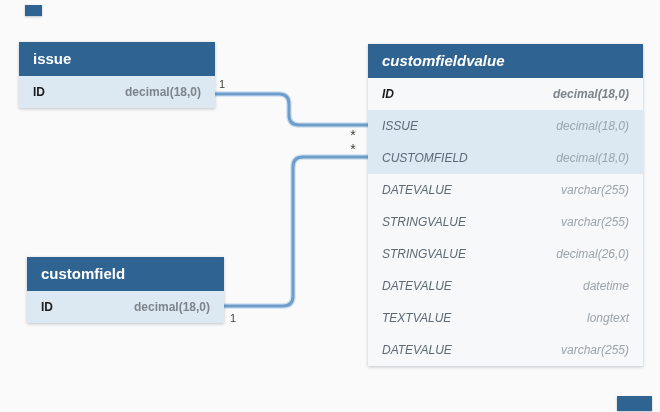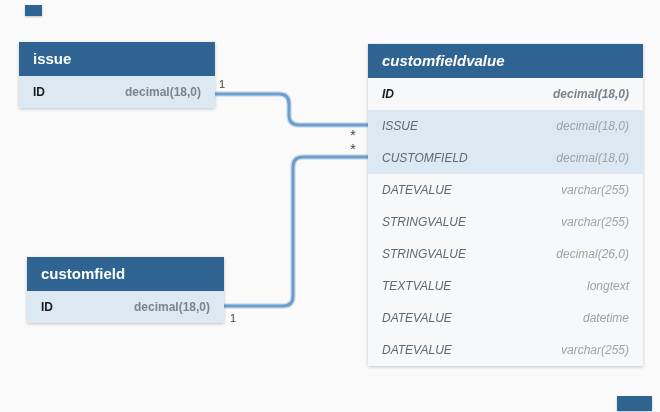--- a/index.html
+++ b/index.html
@@ -106,26 +106,26 @@
         </div>
         <div class="db-row">
           <span class="col-name">STRINGVALUE</span>
           <span class="col-type">varchar(255)</span>
         </div>
         <div class="db-row">
           <span class="col-name">STRINGVALUE</span>
           <span class="col-type">decimal(26,0)</span>
         </div>
         <div class="db-row">
+          <span class="col-name">DATEVALUE</span>
+          <span class="col-type">datetime</span>
+        </div>
+        <div class="db-row">
           <span class="col-name">TEXTVALUE</span>
           <span class="col-type">longtext</span>
-        </div>
-        <div class="db-row">
-          <span class="col-name">DATEVALUE</span>
-          <span class="col-type">datetime</span>
         </div>
         <div class="db-row">
           <span class="col-name">DATEVALUE</span>
           <span class="col-type">varchar(255)</span>
         </div>
       </div>
     </div>
   <div id="fragments">
       <div class="fragment" style="left: 25px; top: 5px; width: 17px; height: 11px;"></div>
       <div class="fragment" style="left: 617px; top: 396px; width: 35px; height: 15px;"></div>

